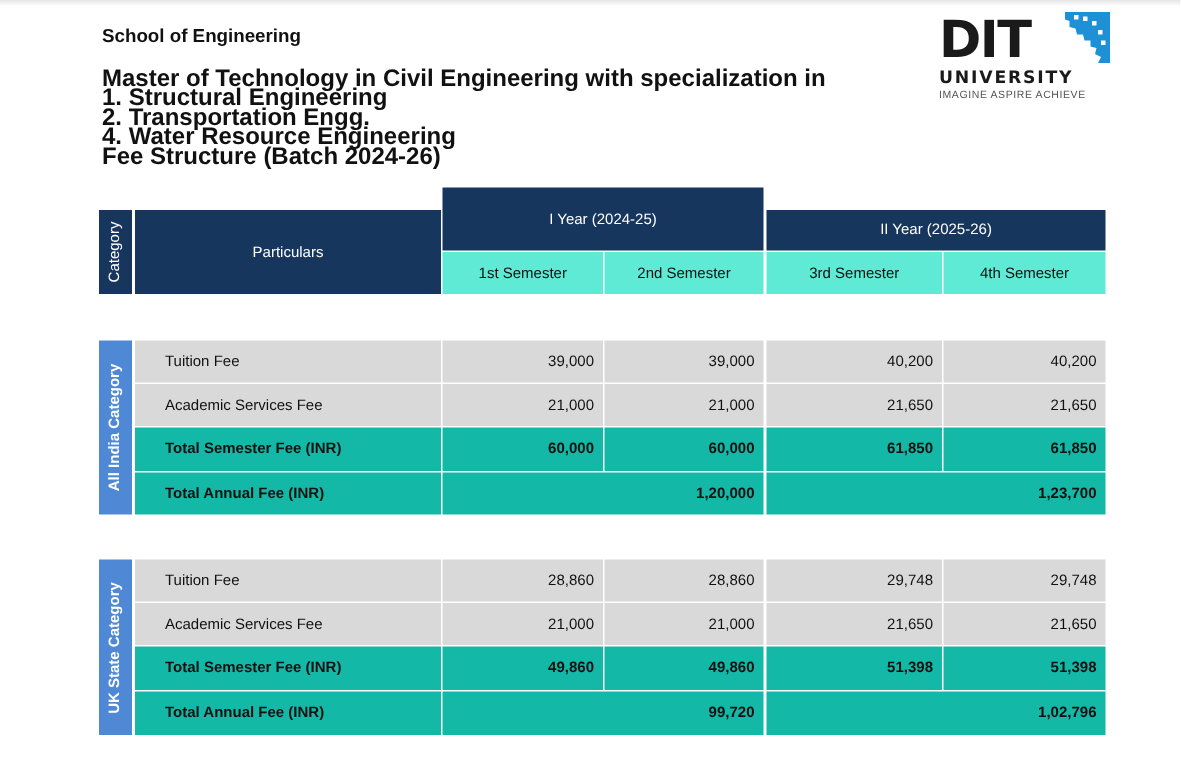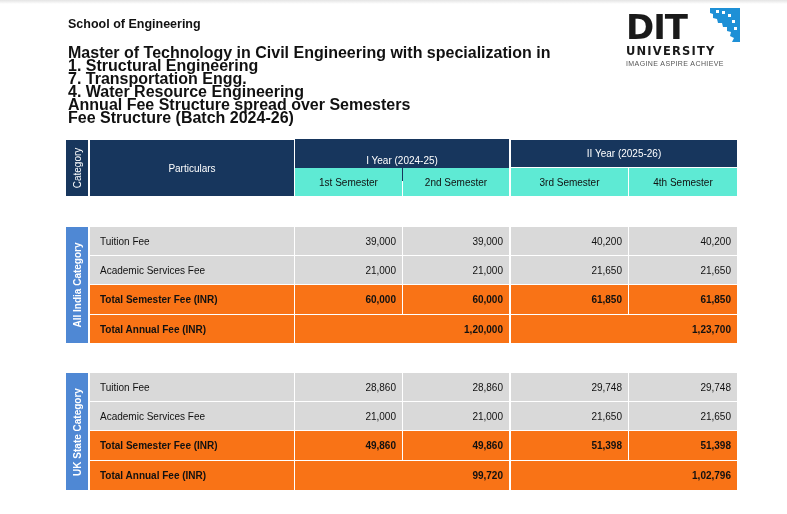--- a/index.html
+++ b/index.html
@@ -52,38 +52,37 @@
   .hdr-yellow { background: #5eead4; color: #111; justify-content: center; }
   .cat-dark { background: #17365d; }
   .cat-blue { background: #4f88d4; }
   .vert {
     position: absolute; left: 50%; top: 50%;
     transform: translate(-50%, -50%) rotate(-90deg);
     white-space: nowrap; color: #fff; font-size: 10px;
   }
   .vert.bold { font-weight: bold; }
   .light { background: #d9d9d9; }
-  .mid { background: #f97316; }
-  .label { padding-left: 10px; justify-content: flex-start; }
+  .mid { background: #14b8a6; }
+  .label { padding-left: 20px; justify-content: flex-start; }
   .num { padding-right: 6px; justify-content: flex-end; }
   .bold { font-weight: bold; }
 </style>
 </head>
 <body>
 
 <div class="topshade"></div>
 
 <div class="school">School of Engineering</div>
 
 <div class="intro">
   <div>Master of Technology in Civil Engineering with specialization in</div>
   <div>1. Structural Engineering</div>
-  <div>7. Transportation Engg.</div>
+  <div>2. Transportation Engg.</div>
   <div>4. Water Resource Engineering</div>
-  <div>Annual Fee Structure spread over Semesters</div>
   <div>Fee Structure (Batch 2024-26)</div>
 </div>
 
 <div class="logo">
   <svg class="gear" viewBox="0 0 30 34">
     <path d="M0 0 H30 V34 H22 L24 30 L20 28 L21 24 L17 23 L17 19 L13 19 L12 15 L8 15 L7 11 L3 10 L3 6 L0 5 Z" fill="#1e90d6"></path>
     <g fill="#ffffff">
       <rect x="6" y="2" width="3" height="3"></rect>
       <rect x="12" y="3" width="3" height="3"></rect>
       <rect x="18" y="6" width="3" height="3"></rect>
@@ -94,21 +93,21 @@
   <div class="dit">DIT</div>
   <div class="uni">UNIVERSITY</div>
   <div class="tag">IMAGINE  ASPIRE  ACHIEVE</div>
 </div>
 
 <div class="cell cat-dark" style="left:66px;top:140px;width:22px;height:56px;">
   <span class="vert">Category</span>
 </div>
 <div class="cell hdr-dark" style="left:90px;top:140px;width:204px;height:56px;">Particulars</div>
 
-<div class="cell hdr-dark" style="left:295px;top:139px;width:214px;height:42px;">I Year (2024-25)</div>
+<div class="cell hdr-dark" style="left:295px;top:125px;width:214px;height:42px;">I Year (2024-25)</div>
 <div class="cell hdr-dark" style="left:511px;top:140px;width:226px;height:27px;">II Year (2025-26)</div>
 
 <div class="cell hdr-yellow" style="left:295px;top:168px;width:107px;height:28px;">1st Semester</div>
 <div class="cell hdr-yellow" style="left:403px;top:168px;width:106px;height:28px;">2nd Semester</div>
 <div class="cell hdr-yellow" style="left:511px;top:168px;width:117px;height:28px;">3rd Semester</div>
 <div class="cell hdr-yellow" style="left:629px;top:168px;width:108px;height:28px;">4th Semester</div>
 
 <div class="cell cat-blue" style="left:66px;top:227px;width:22px;height:116px;">
   <span class="vert bold">All India Category</span>
 </div>

